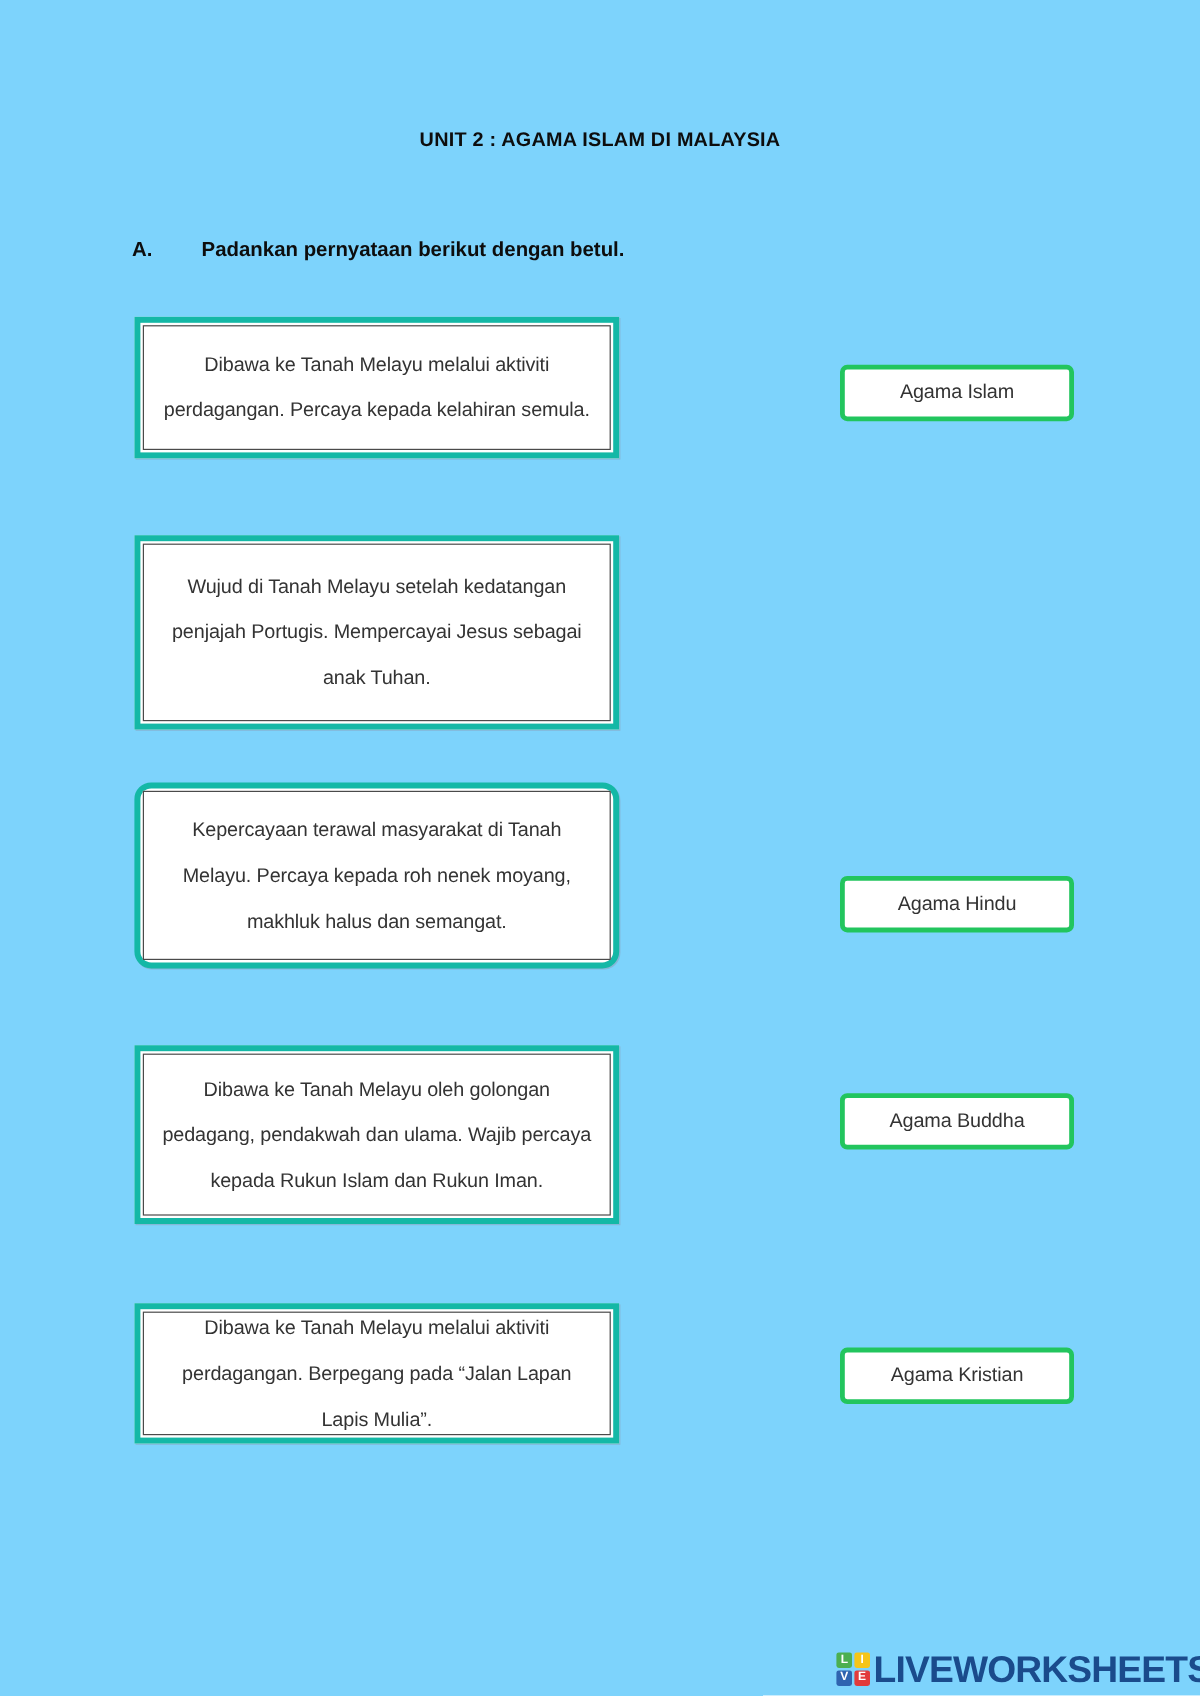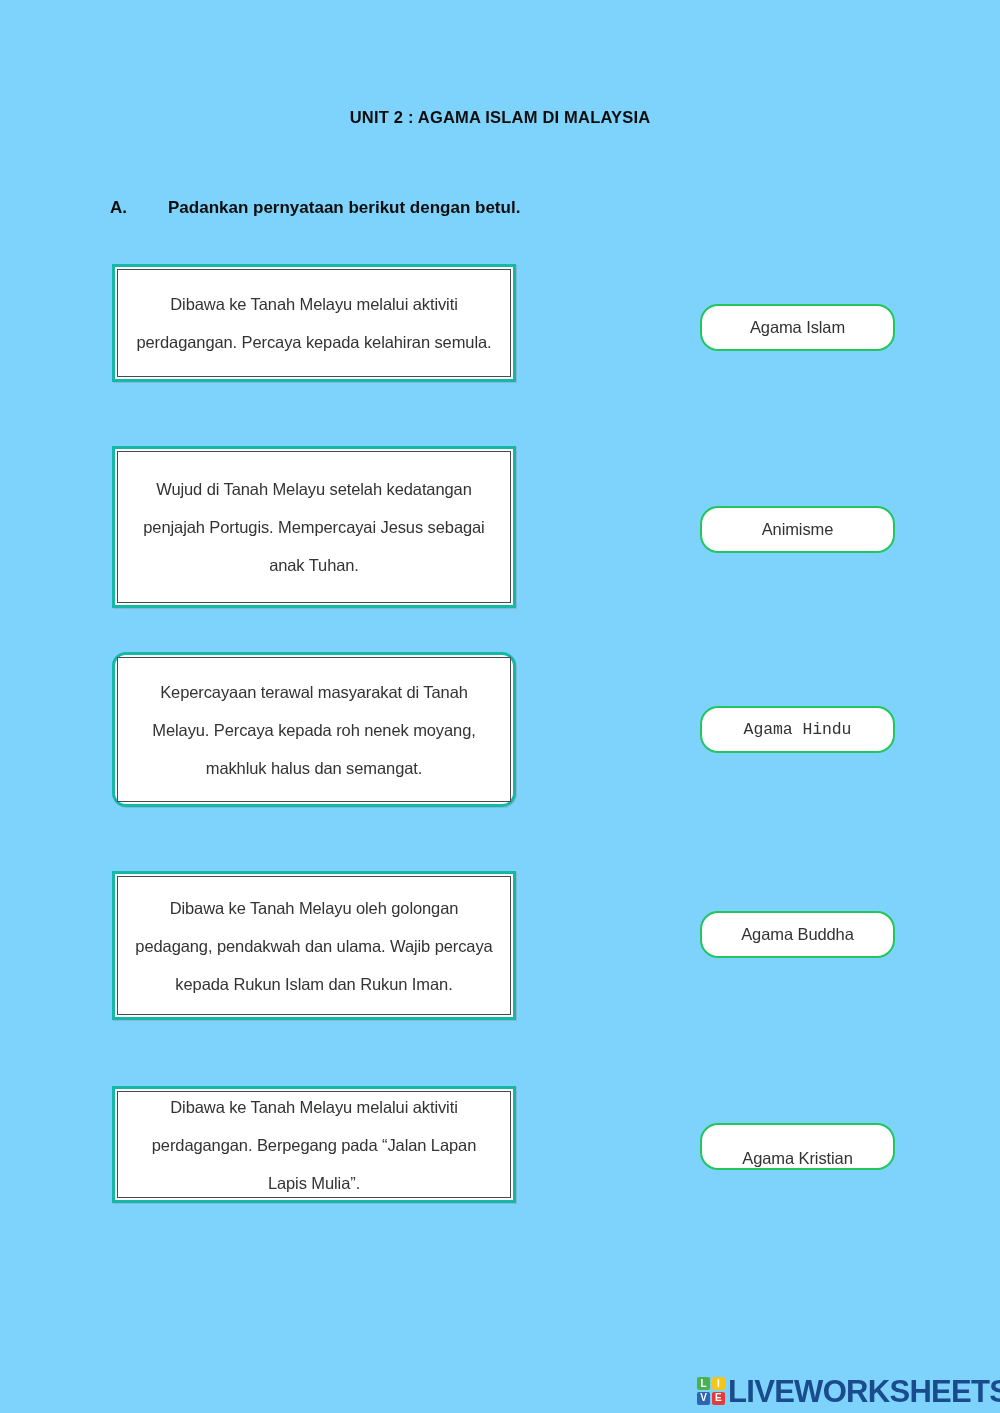--- a/index.html
+++ b/index.html
@@ -60,21 +60,21 @@
     height: 1413px;
   }
 
   
   .stmt {
     position: absolute;
     left: 112px;
     width: 404px;
     box-sizing: border-box;
     background: #ffffff;
-    border: 3px solid #14b8a6;
+    border: 5px solid #14b8a6;
     padding: 2px;
     box-shadow: 1px 1px 0 0 rgba(140,160,185,0.55);
   }
   .stmt-inner {
     border: 1px solid #4a4a4a;
     box-sizing: border-box;
     width: 100%;
     height: 100%;
     background: #ffffff;
     display: flex;
@@ -100,38 +100,38 @@
   .stmt-5 { top: 1086px; height: 117px; }
 
   
   .ans {
     position: absolute;
     left: 700px;
     width: 195px;
     height: 47px;
     box-sizing: border-box;
     background: #ffffff;
-    border: 2px solid #22c55e;
-    border-radius: 18px;
+    border: 4px solid #22c55e;
+    border-radius: 6px;
     display: flex;
     align-items: center;
     justify-content: center;
   }
   .ans-text {
     font-size: 16.5px;
     color: #333333;
     letter-spacing: -0.1px;
     white-space: nowrap;
   }
 
   .ans-1 { top: 304px; }
   .ans-2 { top: 506px; }
-  .ans-3 { top: 706px; font-family: Liberation Mono, monospace; }
+  .ans-3 { top: 730px; }
   .ans-4 { top: 911px; }
-  .ans-5 { top: 1123px; align-items: flex-end; }
+  .ans-5 { top: 1123px; }
 
   
   .logo {
     position: absolute;
     left: 697px;
     top: 1372px;
     display: flex;
     align-items: center;
     height: 38px;
   }
@@ -209,23 +209,20 @@
     <div class="stmt stmt-5">
       <div class="stmt-inner">
         <span class="stmt-text">Dibawa ke Tanah Melayu melalui aktiviti perdagangan. Berpegang pada “Jalan Lapan Lapis Mulia”.</span>
       </div>
     </div>
 
     <div class="ans ans-1">
       <span class="ans-text">Agama Islam</span>
     </div>
 
-    <div class="ans ans-2">
-      <span class="ans-text">Animisme</span>
-    </div>
 
     <div class="ans ans-3">
       <span class="ans-text">Agama Hindu</span>
     </div>
 
     <div class="ans ans-4">
       <span class="ans-text">Agama Buddha</span>
     </div>
 
     <div class="ans ans-5">

